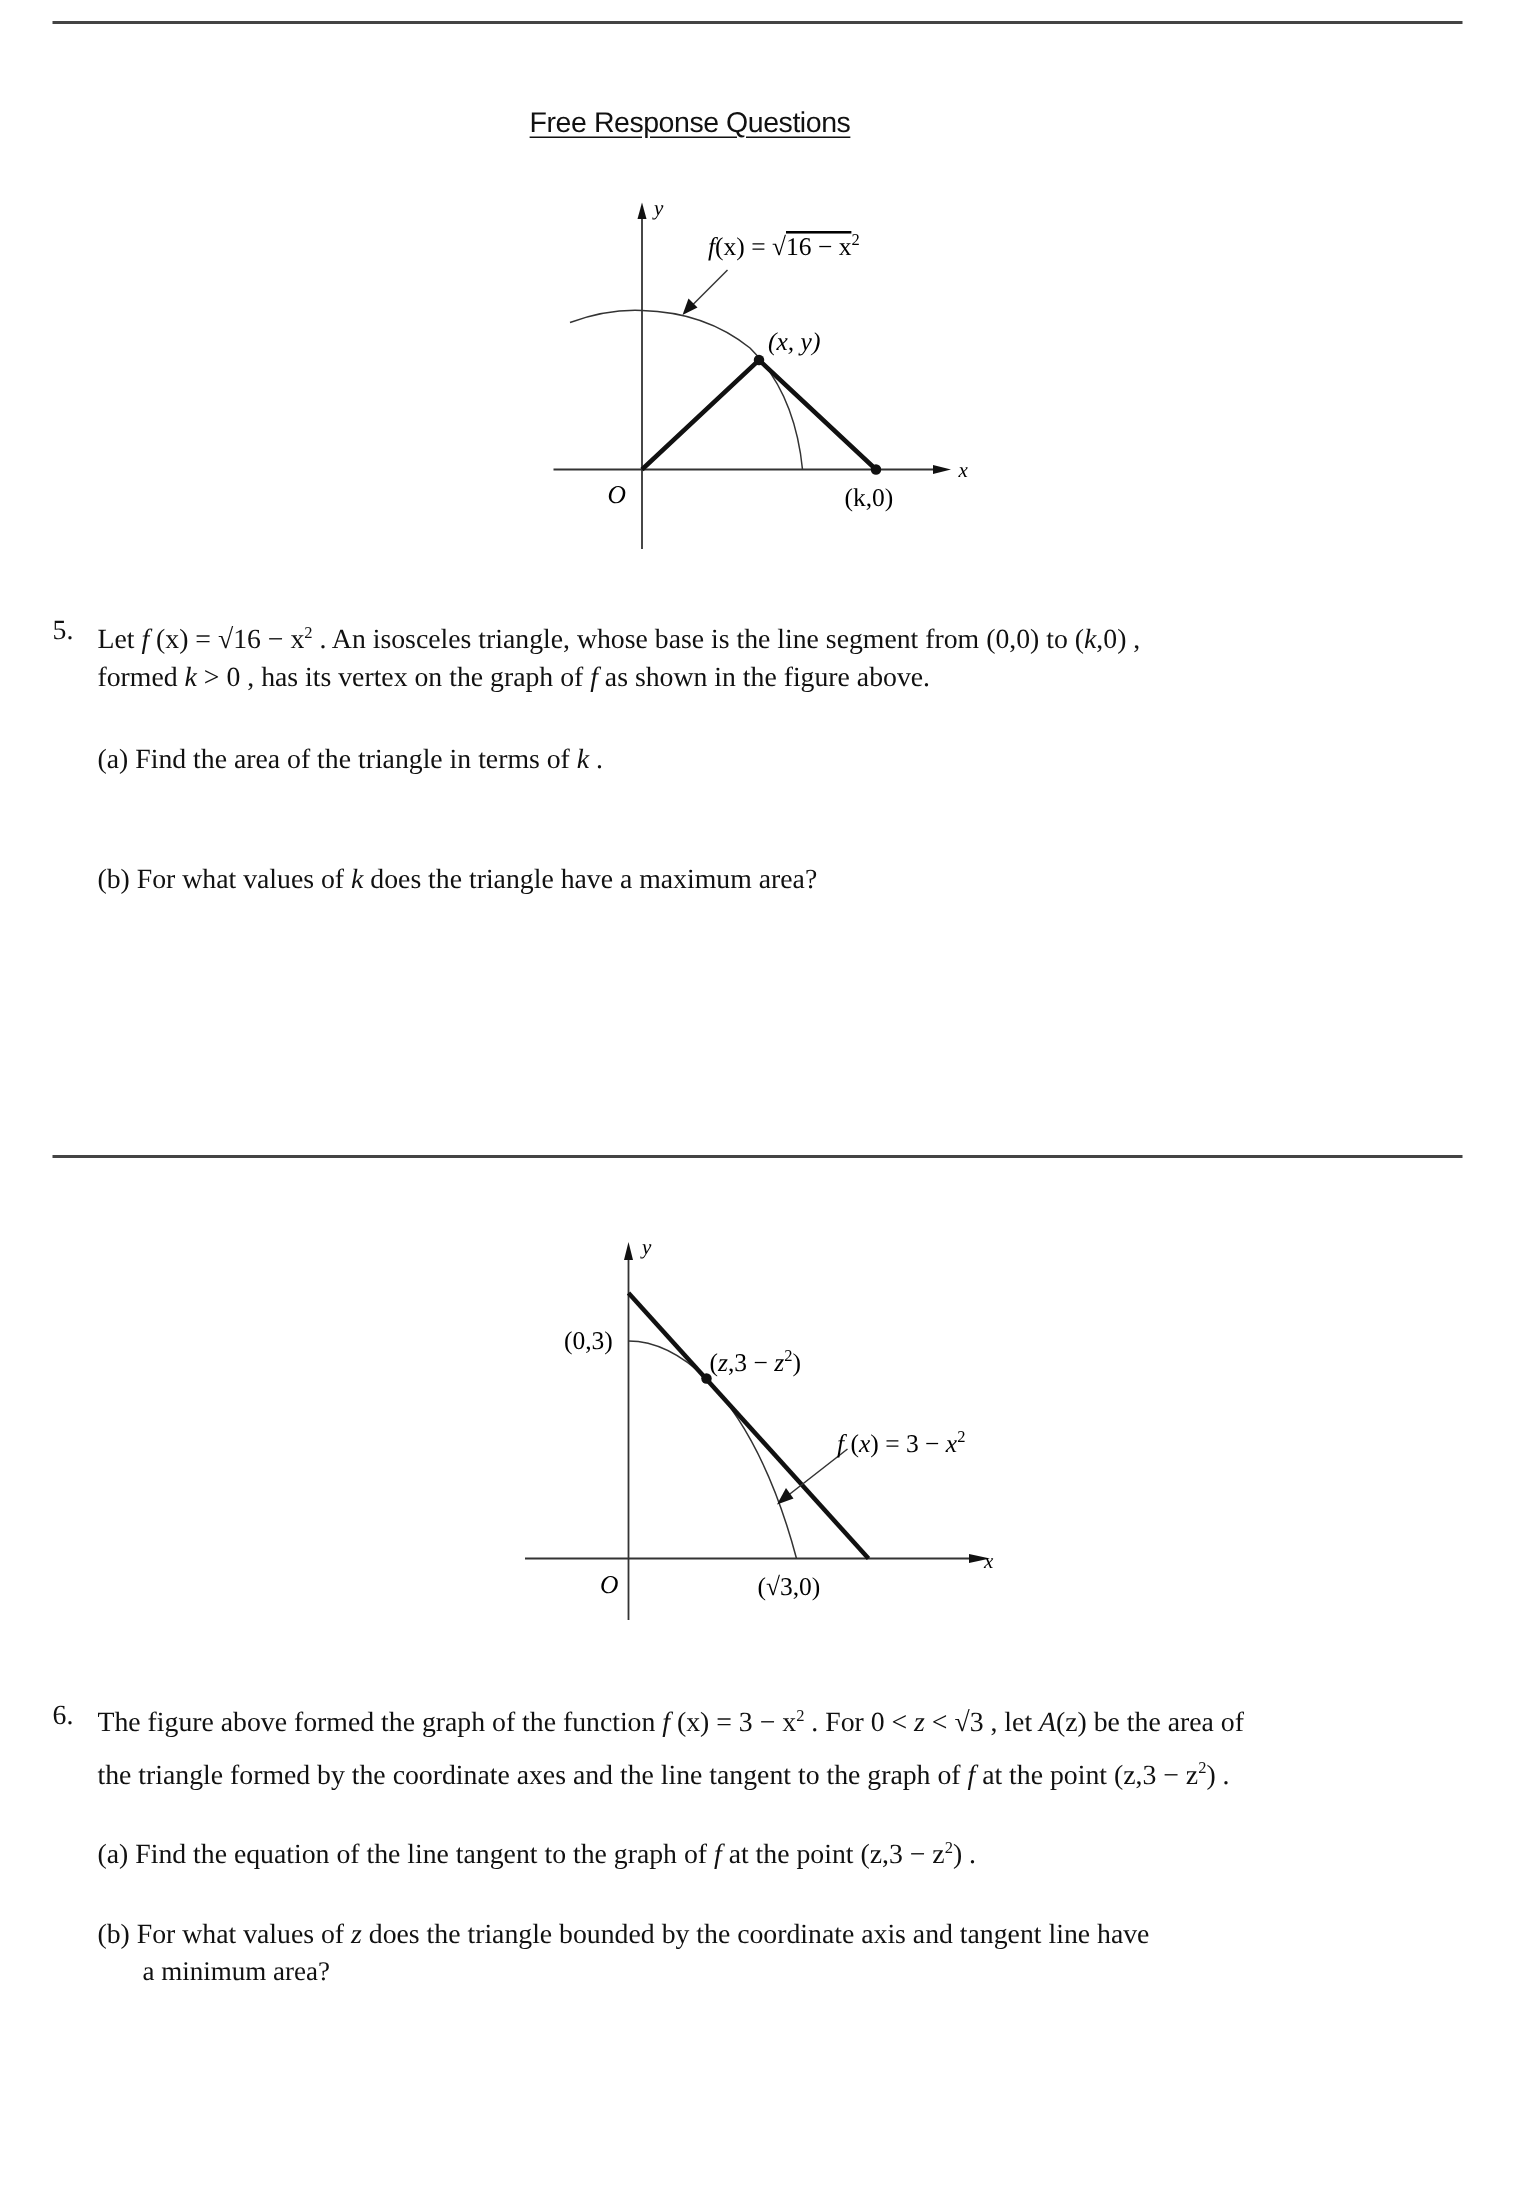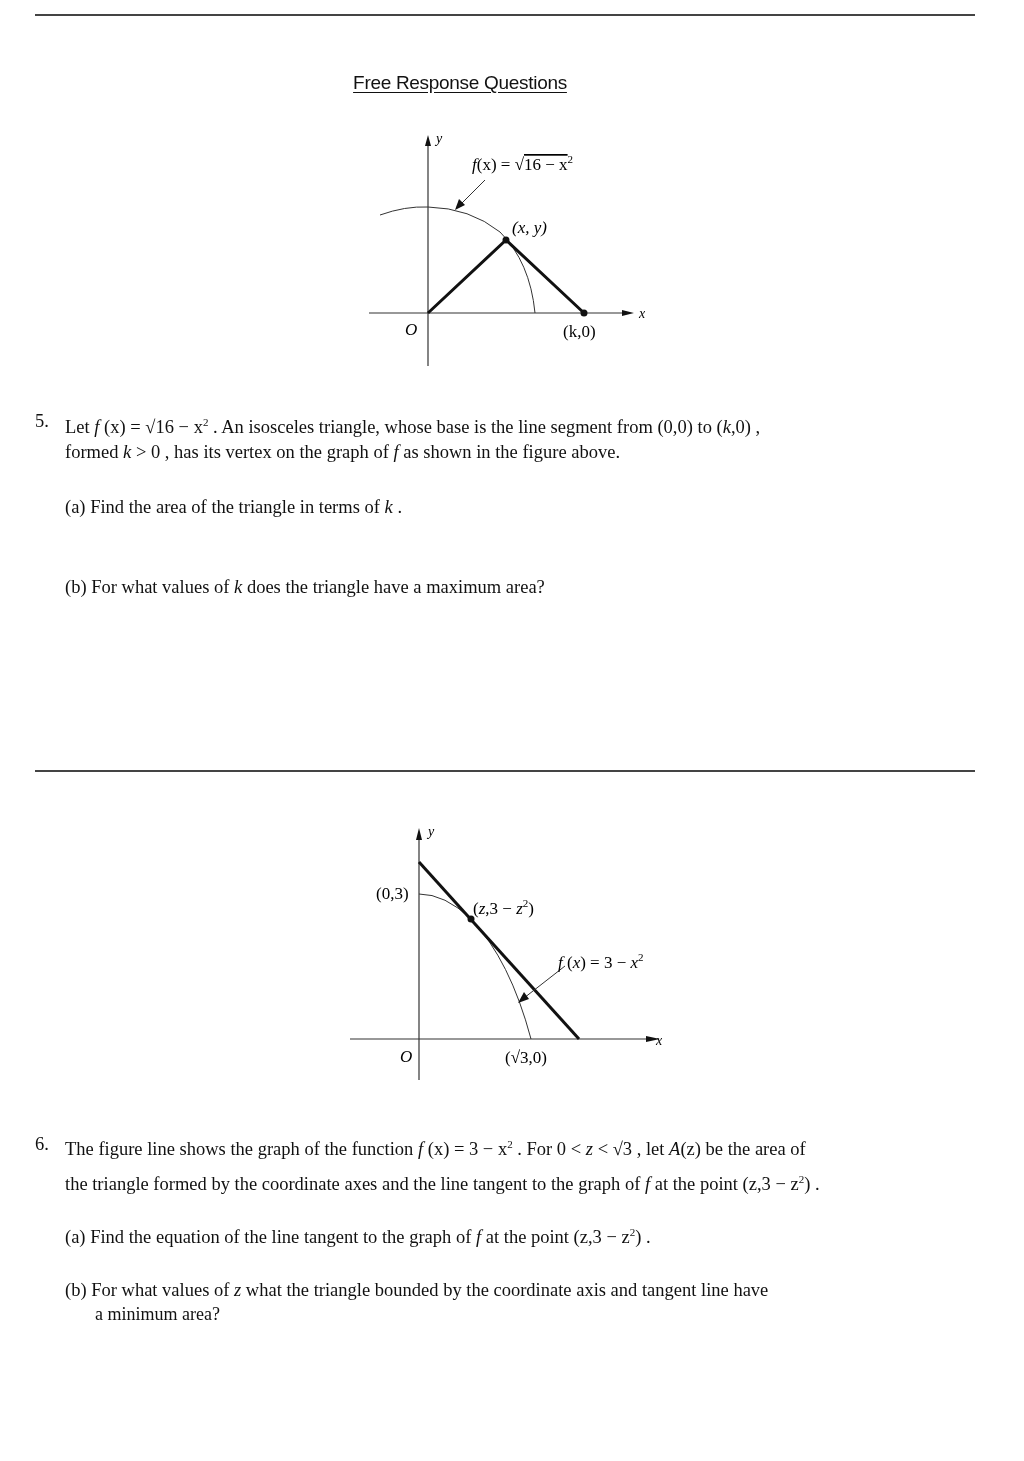--- a/index.html
+++ b/index.html
@@ -82,18 +82,18 @@
   <text x="656" y="1045" font-size="14" font-style="italic">x</text>
   <text x="400" y="1062" font-size="17" font-style="italic">O</text>
   <text x="376" y="899" font-size="17">(0,3)</text>
   <text x="473" y="914" font-size="17"><tspan>(</tspan><tspan font-style="italic">z</tspan><tspan>,3 − </tspan><tspan font-style="italic">z</tspan><tspan dy="-7" font-size="11">2</tspan><tspan dy="7">)</tspan></text>
   <text x="558" y="968" font-size="17"><tspan font-style="italic">f</tspan><tspan> (</tspan><tspan font-style="italic">x</tspan><tspan>) = 3 − </tspan><tspan font-style="italic">x</tspan><tspan dy="-7" font-size="11">2</tspan></text>
   <text x="505" y="1063" font-size="17">(√3,0)</text>
 </svg>
 
 <div class="q" style="left:0; top:1127px; width:1024px; line-height:35px;">
   <span class="qnum" style="top:0;">6.</span>
-  <span class="qline" style="top:0;"><span>The figure line shows the graph of the function  </span><span class="m">f</span><span> (x) = 3 − x</span><sup style="font-size:11px;">2</sup><span> . For  0 &lt; </span><span class="m">z</span><span> &lt; √3 , let  </span><span class="m">A</span><span>(z)  be the area of</span></span>
+  <span class="qline" style="top:0;"><span>The figure above formed the graph of the function  </span><span class="m">f</span><span> (x) = 3 − x</span><sup style="font-size:11px;">2</sup><span> . For  0 &lt; </span><span class="m">z</span><span> &lt; √3 , let  </span><span class="m">A</span><span>(z)  be the area of</span></span>
   <span class="qline" style="top:35px;"><span>the triangle formed by the coordinate axes and the line tangent to the graph of  </span><span class="m">f</span><span>  at the point  (z,3 − z</span><sup style="font-size:11px;">2</sup><span>) .</span></span>
 </div>
 <div class="part" style="top:1226px;"><span>(a) Find the equation of the line tangent to the graph of  </span><span class="m">f</span><span>  at the point  (z,3 − z</span><sup style="font-size:11px;">2</sup><span>) .</span></div>
-<div class="part" style="top:1280px;"><span>(b) For what values of  </span><span class="m">z</span><span>  what the triangle bounded by the coordinate axis and tangent line have</span></div>
+<div class="part" style="top:1280px;"><span>(b) For what values of  </span><span class="m">z</span><span>  does the triangle bounded by the coordinate axis and tangent line have</span></div>
 <div class="part2" style="top:1304px;">a minimum area?</div>
 
 </body></html>

